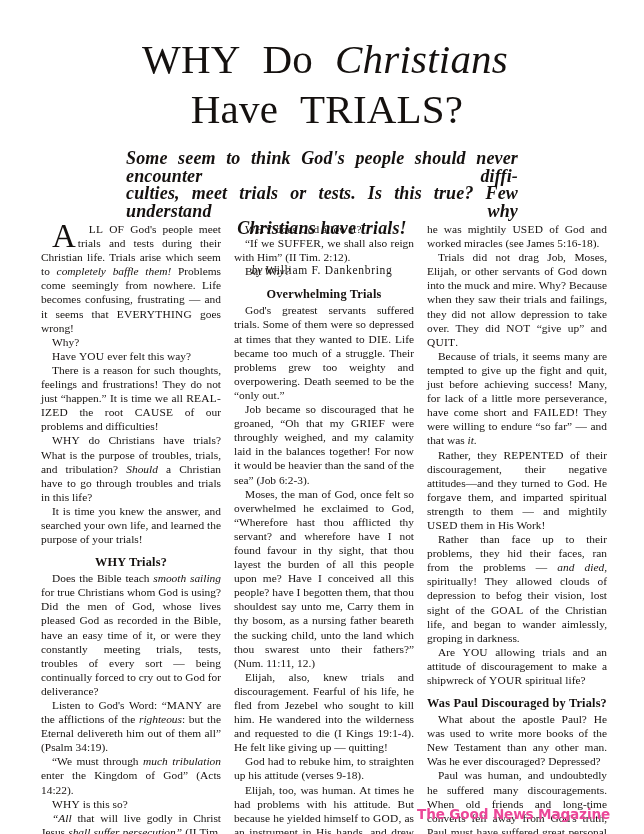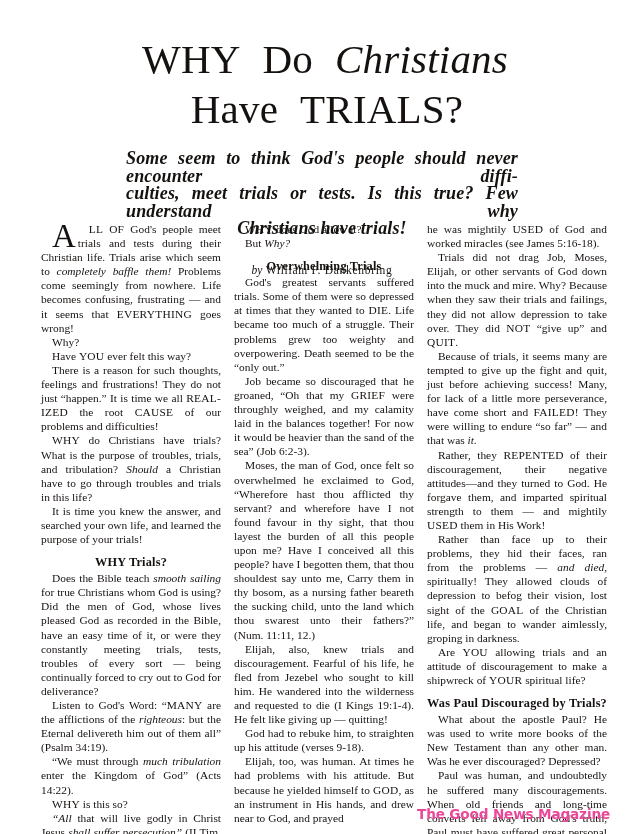--- a/index.html
+++ b/index.html
@@ -189,20 +189,21 @@
       <p><span class="sc">WHY</span><span> is this so?</span></p>
 
       <p><span class="it">“All</span><span> that will live godly in Christ Jesus </span><span class="it">shall suffer persecution”</span><span> (II Tim. 3:12).</span></p>
 
     </div>
 
     <div class="col">
 
       <p><span class="sc">WHY</span><span> does God allow it?</span></p>
 
+      <p><span>“If we </span><span class="sc">SUFFER</span><span>, we shall also reign with Him” (II Tim. 2:12).</span></p>
 
       <p><span>But </span><span class="it">Why?</span></p>
 
       <h2 class="tight">Overwhelming Trials</h2>
 
       <p><span>God's greatest servants suffered trials. Some of them were so depressed at times that  they wanted to </span><span class="sc">DIE</span><span>. Life became too much of a struggle. Their problems grew too weighty and overpowering. Death seemed to be the “only out.”</span></p>
 
       <p><span>Job became so discouraged that he groaned, “Oh that my </span><span class="sc">GRIEF</span><span> were throughly weighed, and my calamity laid in the balances together! For now it would be heavier than the sand of the sea” (Job 6:2-3).</span></p>
 
       <p>Moses, the man of God, once felt so overwhelmed he exclaimed to God, “Wherefore hast thou afflicted thy servant? and wherefore have I not found favour in thy sight, that thou layest the burden of all this people upon me? Have I conceived all this people? have I begotten them, that thou shouldest say unto me, Carry them in thy bosom, as a nursing father beareth the sucking child, unto the land which thou swarest unto their fathers?” (Num. 11:11, 12.)</p>

